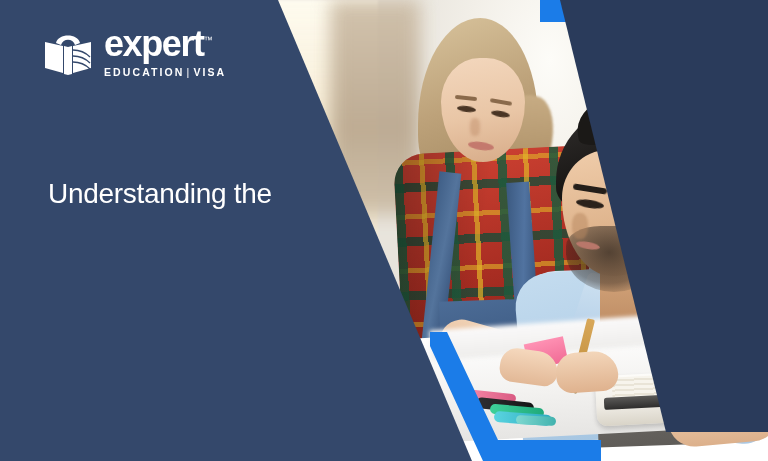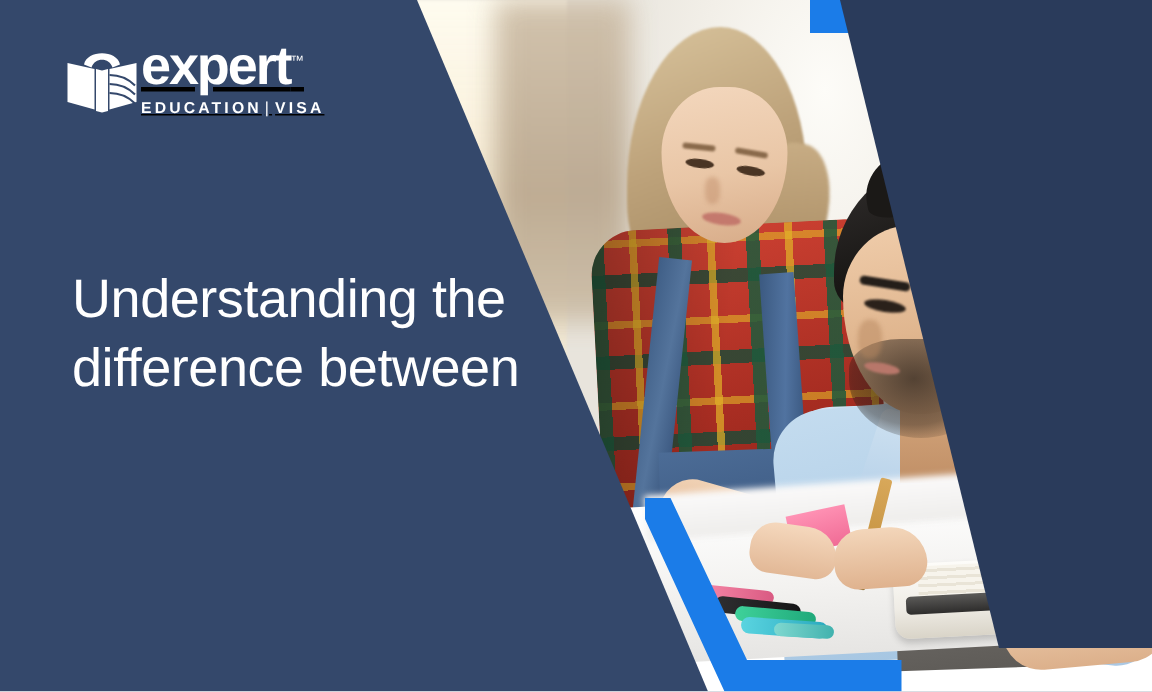--- a/index.html
+++ b/index.html
@@ -363,22 +363,21 @@
     clip-path: polygon(768px 0, 768px 432px, 666px 432px, 560px 0);
   }
 
   
   .logo {
     position: absolute;
     left: 42px;
     top: 26px;
     display: flex;
     align-items: center;
-    gap: 0;
-    text-decoration: underline;
+    gap: 10px;
   }
   .logo-mark { width: 52px; height: 48px; display:block; }
   .logo-words { display: flex; flex-direction: column; line-height: 1; }
   .logo-word {
     color: #ffffff;
     font-size: 36px;
     font-weight: 700;
     letter-spacing: -1.4px;
     position: relative;
   }
@@ -399,21 +398,21 @@
   .logo-sub .divider { font-weight: 400; margin: 0 2px; }
 
   .headline-block {
     position: absolute;
     left: 48px;
     top: 176px;
     width: 330px;
   }
   .headline-light {
     color: #ffffff;
-    font-size: 36px;
+    font-size: 28px;
     font-weight: 400;
     line-height: 1.28;
     letter-spacing: -0.3px;
     margin: 0;
   }
   .headline-bold {
     color: #ffffff;
     font-size: 41px;
     font-weight: 700;
     letter-spacing: 0.4px;
@@ -516,16 +515,15 @@
       <path d="M22 18 L26 19 L30 18 L30 46 L26 47 L22 46 Z" fill="#ffffff"></path>
     </svg>
     <div class="logo-words">
       <div class="logo-word"><span>expert</span><span class="logo-tm">™</span></div>
       <div class="logo-sub"><span>EDUCATION</span><span class="divider">|</span><span>VISA</span></div>
     </div>
   </div>
 
   <div class="headline-block">
     <div class="headline-light">Understanding the</div>
-    <div class="headline-light">difference between</div>
   </div>
 
 </div>
 
 </body></html>

